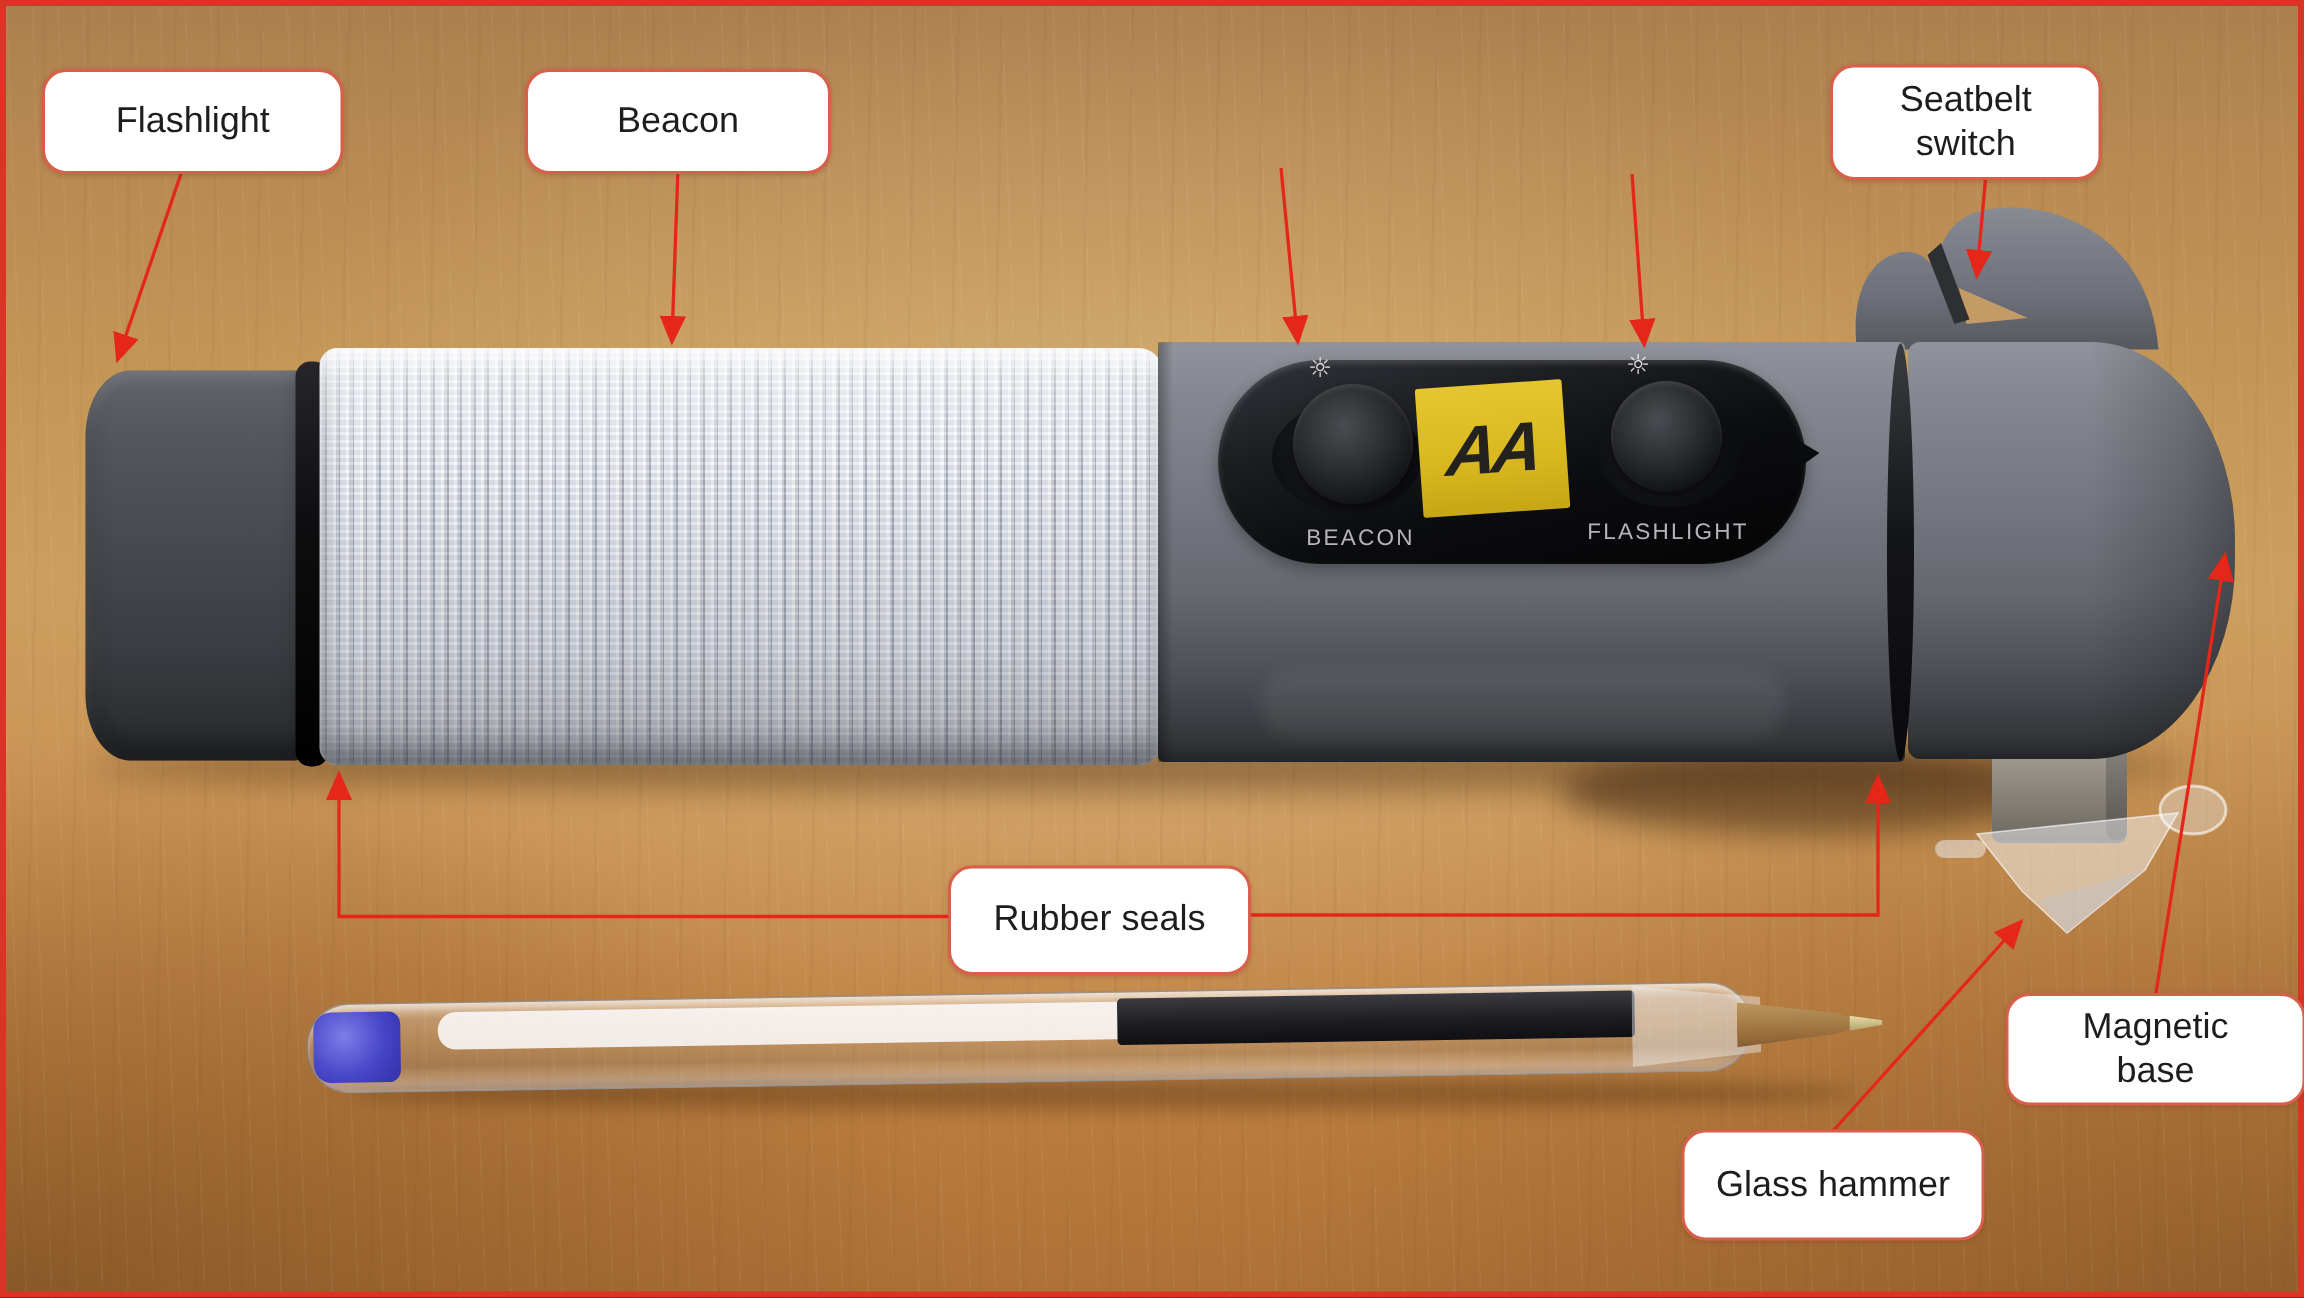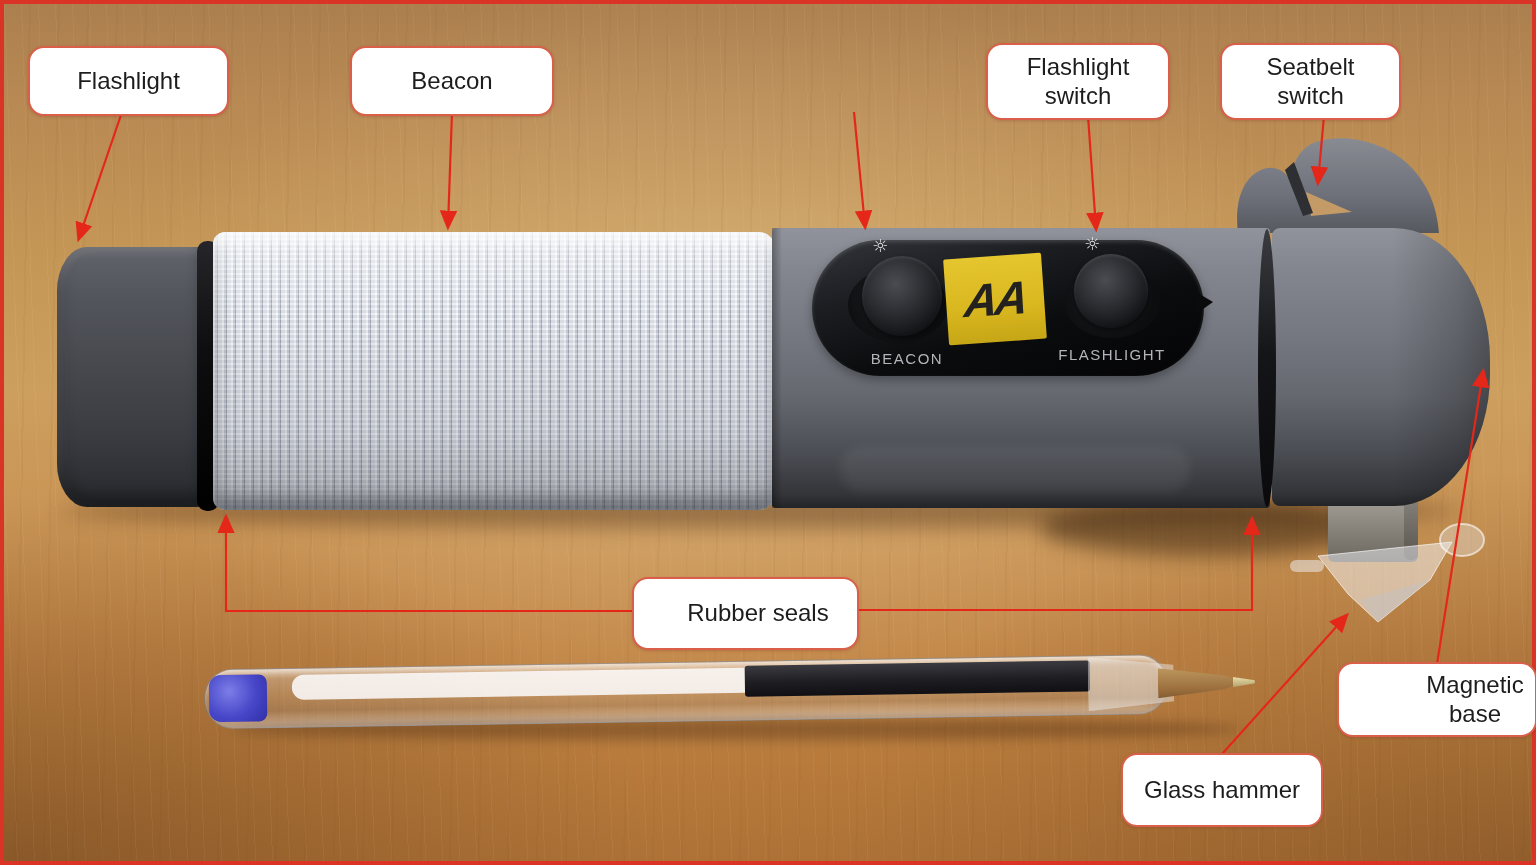--- a/index.html
+++ b/index.html
@@ -180,29 +180,26 @@
       <path d="M1222,754 L1346,616" marker-end="url(#ah)"></path>
     </g>
   </svg>
 
   <div class="callout nowrap" style="left:28px;top:46px;width:197px;height:66px;">
       <span>Flashlight</span>
     </div>
   <div class="callout nowrap" style="left:350px;top:46px;width:200px;height:66px;">
       <span>Beacon</span>
     </div>
-  <div class="callout" style="left:986px;top:43px;width:180px;height:73px;">
-      <span style="max-width:130px;">Flashlight switch</span>
-    </div>
   <div class="callout" style="left:1220px;top:43px;width:177px;height:73px;">
       <span style="max-width:110px;">Seatbelt switch</span>
     </div>
-  <div class="callout nowrap" style="left:632px;top:577px;width:198px;height:69px;padding-left:25px;">
+  <div class="callout nowrap" style="left:632px;top:577px;width:198px;height:69px;">
       <span>Rubber seals</span>
     </div>
-  <div class="callout" style="left:1337px;top:662px;width:196px;height:71px;justify-content:flex-end;">
+  <div class="callout" style="left:1337px;top:662px;width:196px;height:71px;">
       <span style="max-width:120px;">Magnetic base</span>
     </div>
   <div class="callout nowrap" style="left:1121px;top:753px;width:198px;height:70px;text-align:center;">
       <span>Glass hammer</span>
     </div>
 
 </div>
 
 </body></html>

